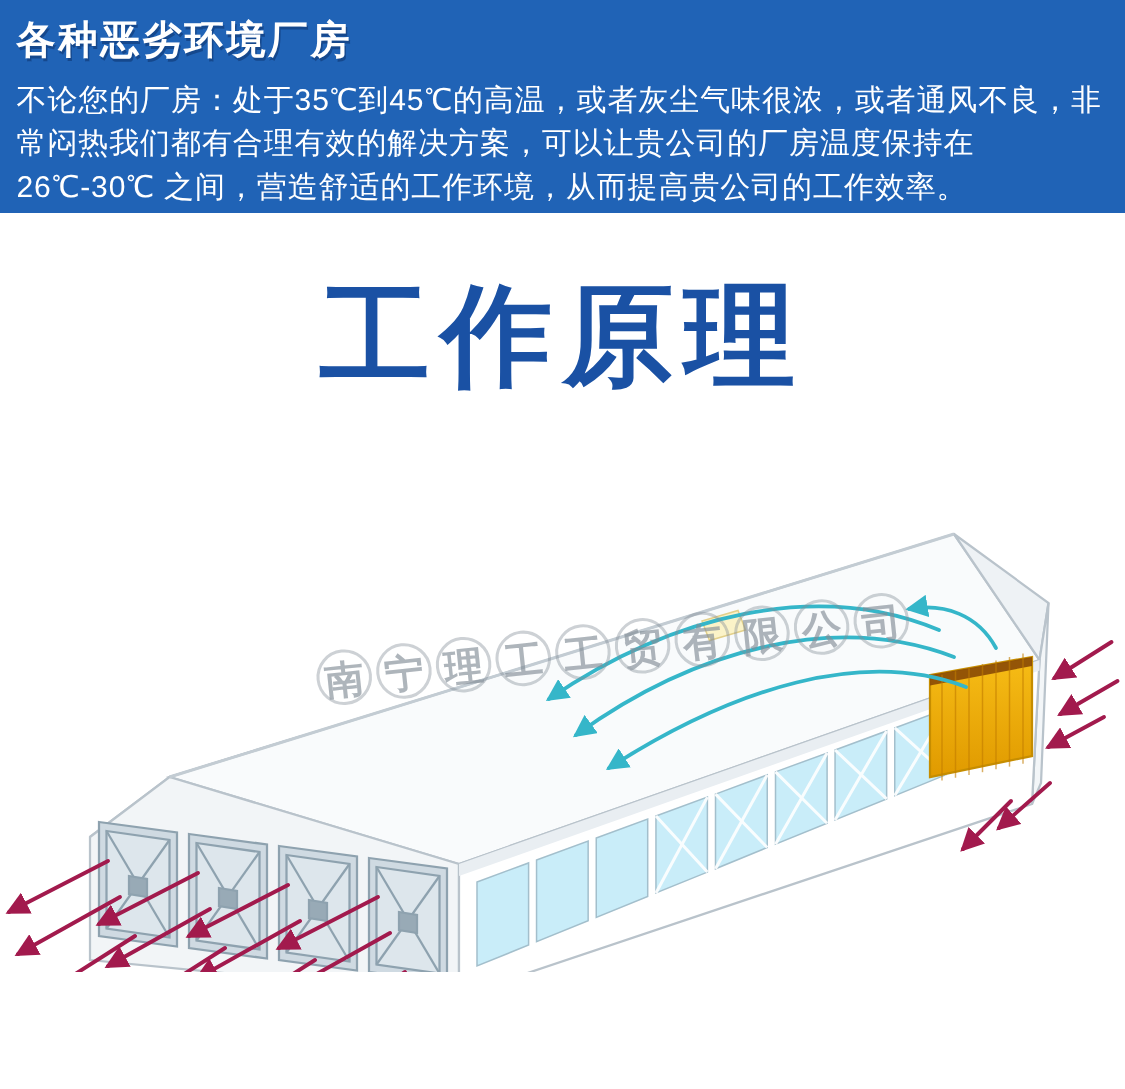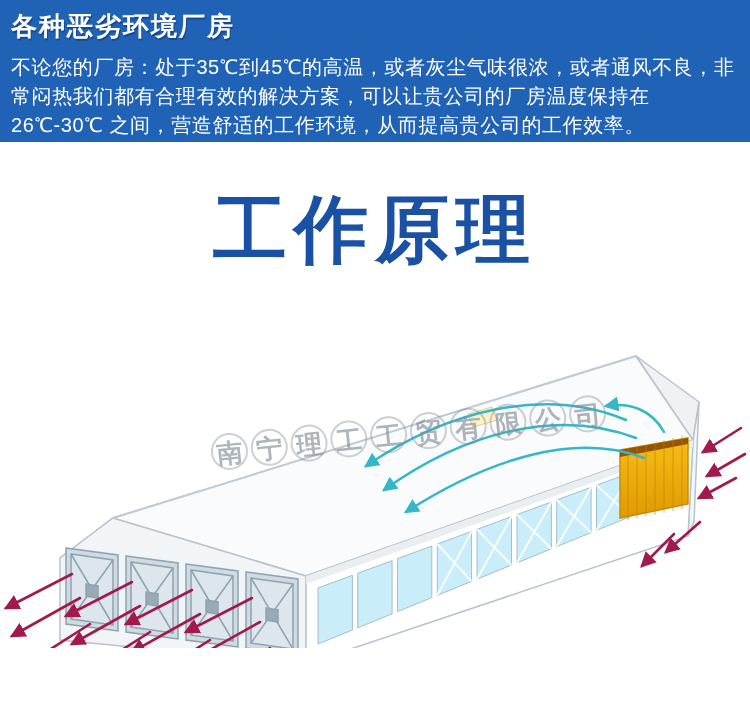--- a/index.html
+++ b/index.html
@@ -17,21 +17,21 @@
     margin:2px 0 9px 0;font-size:26px;font-weight:bold;letter-spacing:2px;
     text-shadow:1px 2px 0 rgba(8,40,92,.45);
   }
   .banner p{
     margin:0;font-size:20px;line-height:29px;letter-spacing:.6px;font-weight:400;
   }
   
   .principle-title{
     margin:46px 0 0 0;padding-top:142px; 
     text-align:center;color:#1a51a4;font-size:74px;line-height:1.15;
-    font-weight:900;letter-spacing:7px;font-family:Liberation Serif, serif;
+    font-weight:900;letter-spacing:7px;font-family:Liberation Mono, monospace;
   }
   
   .diagram{
     position:absolute;left:0;top:326px;width:750px;height:400px;
   }
   .diagram svg{position:absolute;left:0;top:0;}
   .watermark{
     position:absolute;left:210px;top:88px;white-space:nowrap;
     transform:rotate(-6deg);pointer-events:none;opacity:.8;
   }

